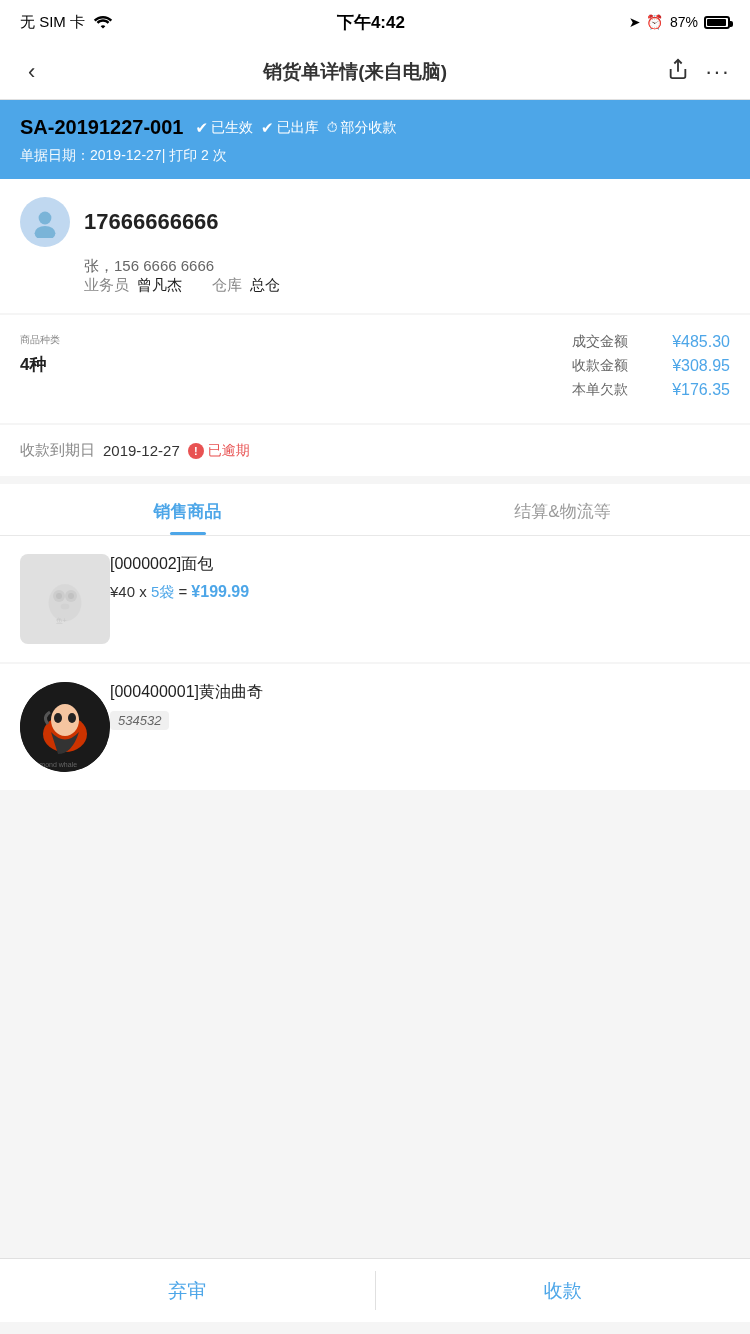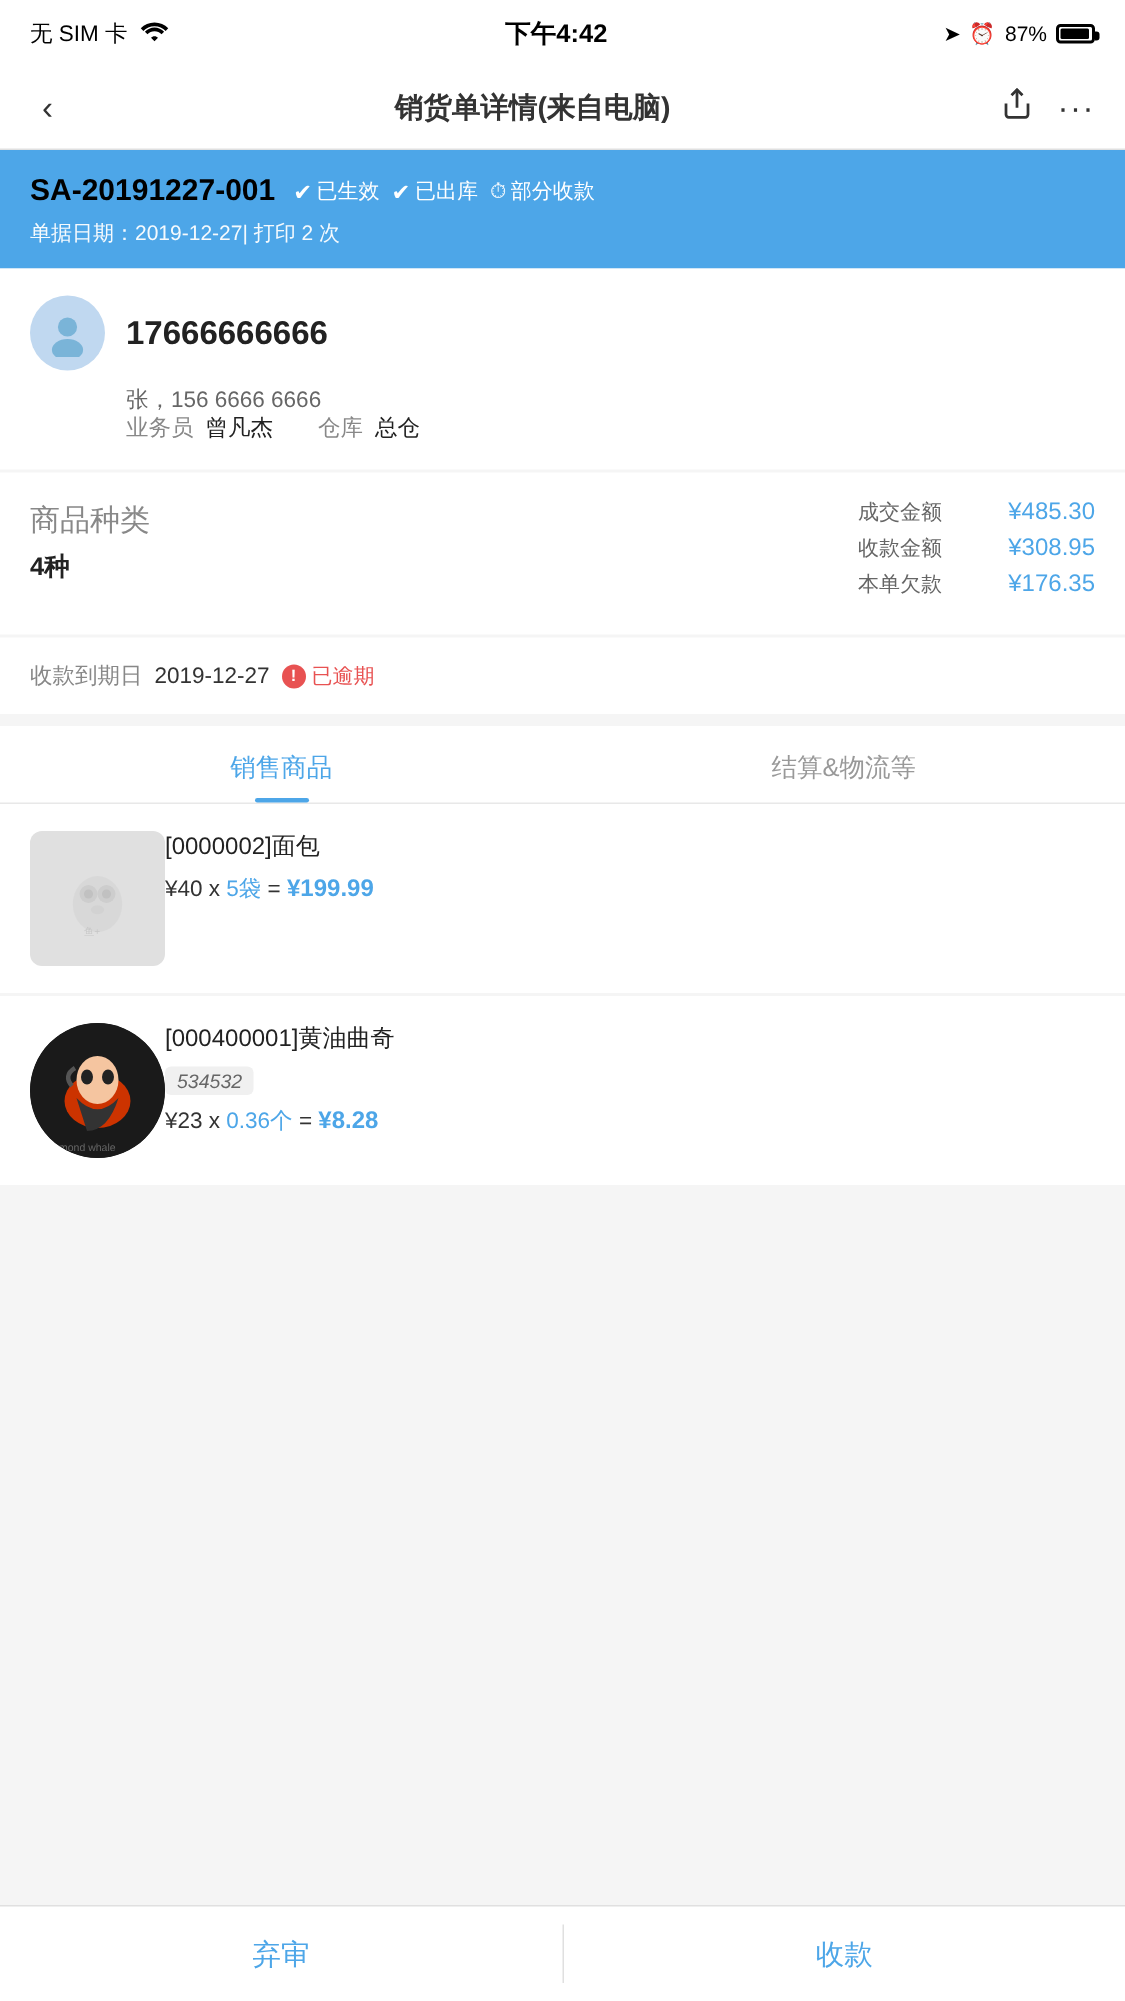--- a/index.html
+++ b/index.html
@@ -148,21 +148,21 @@
     .tabs-section {
       background: #fff;
       display: flex;
       border-bottom: 1px solid #e8e8e8;
     }
     .tab-item {
       flex: 1; text-align: center; padding: 16px 0 12px;
       font-size: 17px; cursor: pointer; position: relative;
     }
     .tab-item.active {
-      color: #4da6e8; font-weight: 400;
+      color: #4da6e8; font-weight: 700;
     }
     .tab-item.active::after {
       content: ''; position: absolute; bottom: 0; left: 50%;
       transform: translateX(-50%);
       width: 36px; height: 3px; background: #4da6e8; border-radius: 2px;
     }
     .tab-item.inactive { color: #999; }
 
     
     .product-list { background: #f5f5f5; }
@@ -194,21 +194,21 @@
     }
     .product-price {
       font-size: 15px; color: #333;
     }
     .product-price .qty { color: #4da6e8; font-weight: 500; }
     .product-price .total { color: #4da6e8; font-weight: 700; font-size: 16px; }
 
     
     .bottom-bar {
       position: fixed;
-      bottom: 0; left: 0; width: 750px;
+      bottom: 12px; left: 0; width: 750px;
       height: 64px;
       background: #fff;
       border-top: 1px solid #e0e0e0;
       display: flex;
     }
     .bottom-btn {
       flex: 1; display: flex; align-items: center; justify-content: center;
       font-size: 19px; font-weight: 500; cursor: pointer;
     }
     .bottom-btn.cancel { color: #4da6e8; }
@@ -303,21 +303,21 @@
     </div>
     <div class="meta-item">
       <span class="meta-label">仓库</span>
       <span class="meta-value">总仓</span>
     </div>
   </div>
 </div>
 
 <div class="stats-section">
   <div class="stat-left">
-    <div style="color:#888;font-size:20px;margin-bottom:6px;">商品种类</div>
+    <div style="color:#888;font-size:10px;margin-bottom:6px;">商品种类</div>
     <span class="stat-count">4种</span>
   </div>
   <div class="stat-right">
     <div class="stat-row">
       <span class="stat-row-label">成交金额</span>
       <span class="stat-row-value">¥485.30</span>
     </div>
     <div class="stat-row">
       <span class="stat-row-label">收款金额</span>
       <span class="stat-row-value">¥308.95</span>
@@ -386,27 +386,20 @@
         <path d="M31 50 Q45 65 59 50 Q52 72 38 72Z" fill="#333"></path>
         <path d="M28 42 Q22 35 30 30" stroke="#555" stroke-width="3" fill="none"></path>
         <ellipse cx="38" cy="36" rx="4" ry="5" fill="#222"></ellipse>
         <ellipse cx="52" cy="36" rx="4" ry="5" fill="#222"></ellipse>
         <text x="10" y="85" font-size="7" fill="#666" font-family="sans-serif">diamond whale</text>
       </svg>
     </div>
     <div class="product-info">
       <div class="product-name">[000400001]黄油曲奇</div>
       <div class="product-sku-badge">534532</div>
-      <div class="product-price">
-        <span>¥23</span>
-        <span> x </span>
-        <span class="qty">0.36个</span>
-        <span> = </span>
-        <span class="total">¥8.28</span>
-      </div>
     </div>
   </div>
 
 </div>
 
 <div class="bottom-bar">
   <div class="bottom-btn cancel">弃审</div>
   <div class="bottom-divider"></div>
   <div class="bottom-btn confirm">收款</div>
 </div>

